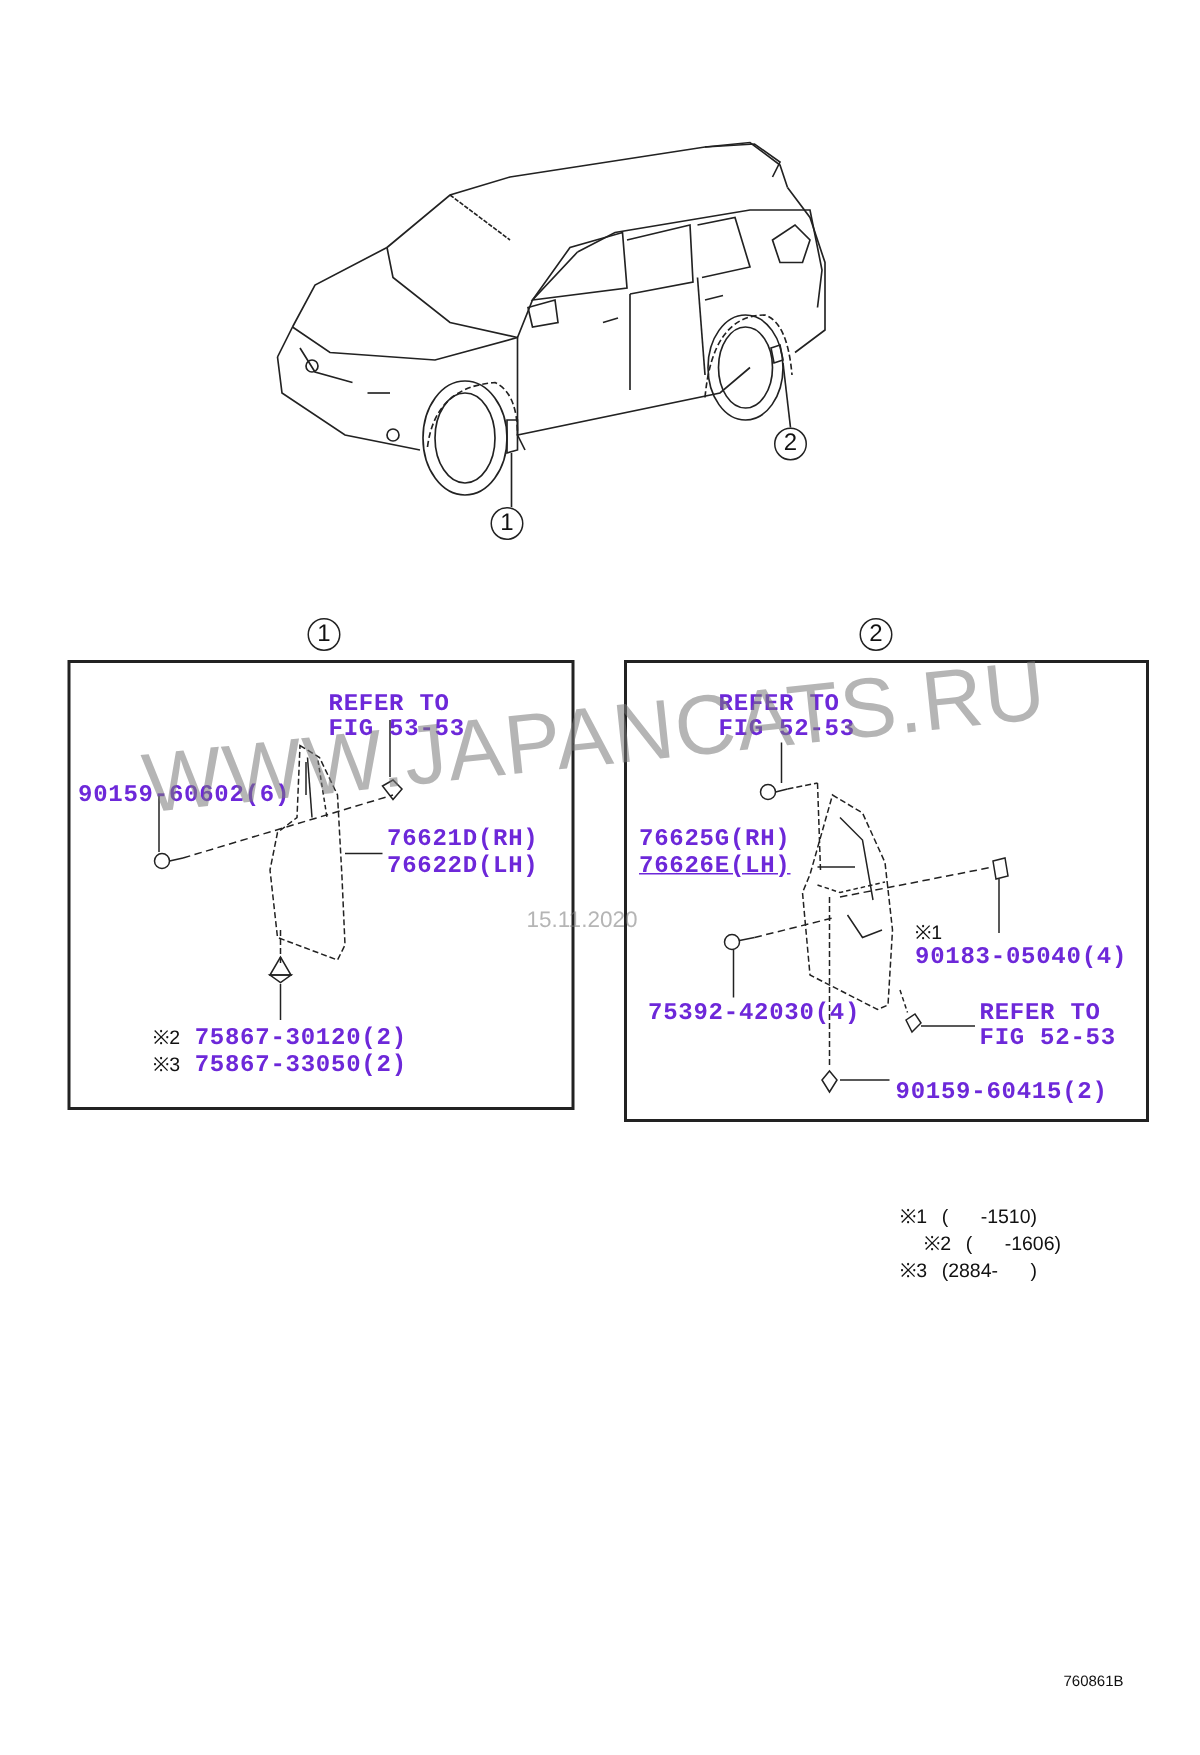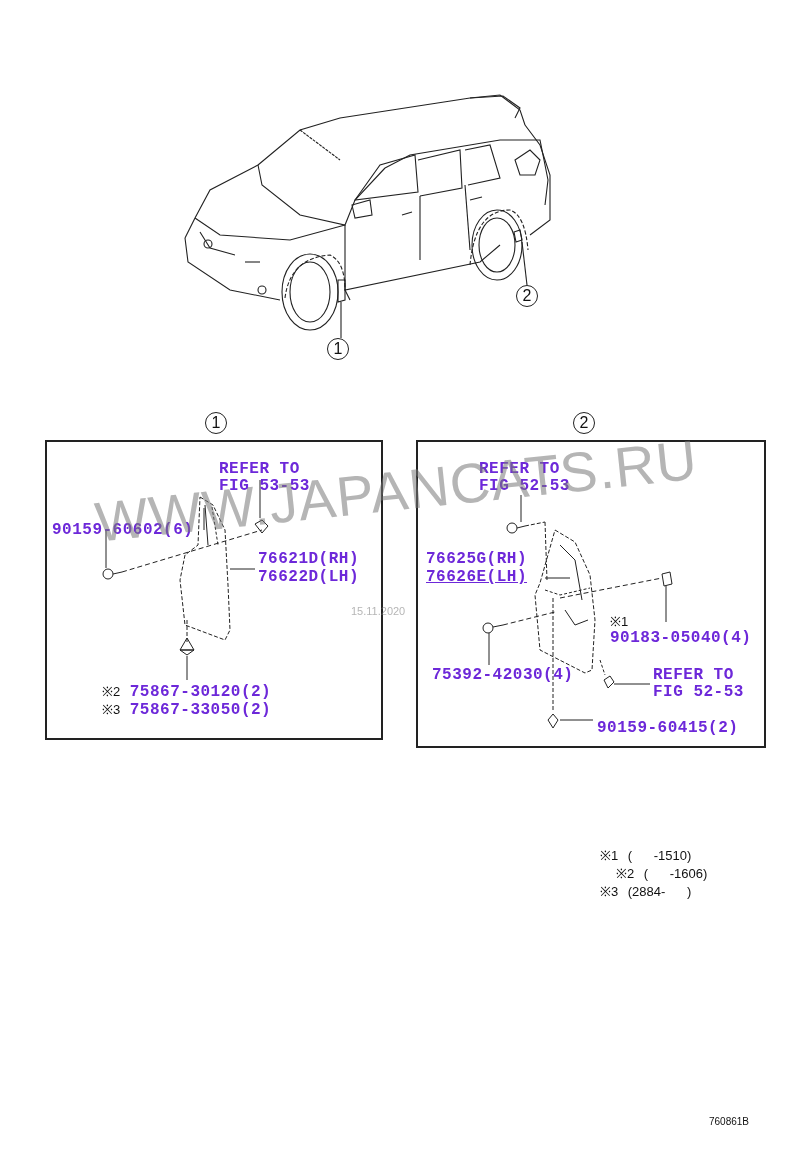--- a/index.html
+++ b/index.html
@@ -158,24 +158,24 @@
 <div class="abs pn" style="left:426px; top:550px;">76625G(RH)</div>
 <div class="abs pn" style="left:426px; top:568px;text-decoration:underline;">76626E(LH)</div>
 <div class="abs note" style="left:610px; top:612px;">※1</div>
 <div class="abs pn" style="left:610px; top:629px;">90183-05040(4)</div>
 <div class="abs pn" style="left:432px; top:666px;">75392-42030(4)</div>
 <div class="abs pn" style="left:653px; top:666px;">REFER TO</div>
 <div class="abs pn" style="left:653px; top:683px;">FIG 52-53</div>
 <div class="abs pn" style="left:597px; top:719px;">90159-60415(2)</div>
 
 <div class="abs wm" style="left:92px; top:490px; font-size:56px; transform:rotate(-6deg); transform-origin:left top; letter-spacing:1px;">WWW.JAPANCATS.RU</div>
-<div class="abs wm" style="left:351px; top:605px; font-size:11px;text-align:center;">15.11.2020</div>
+<div class="abs wm" style="left:351px; top:605px; font-size:15px;text-align:center;">15.11.2020</div>
 
 <div class="abs" style="left:600px; top:800px;">
-  <div style="height:18px;margin-top:45px;">
+  <div style="height:18px;">
     <span class="note">※1</span>
     <span class="note" style="white-space:pre;">(      -1510)</span>
   </div>
   <div style="height:18px;margin-left:16px;">
     <span class="note">※2</span>
     <span class="note" style="white-space:pre;">(      -1606)</span>
   </div>
   <div style="height:18px;">
     <span class="note">※3</span>
     <span class="note" style="white-space:pre;">(2884-      )</span>

